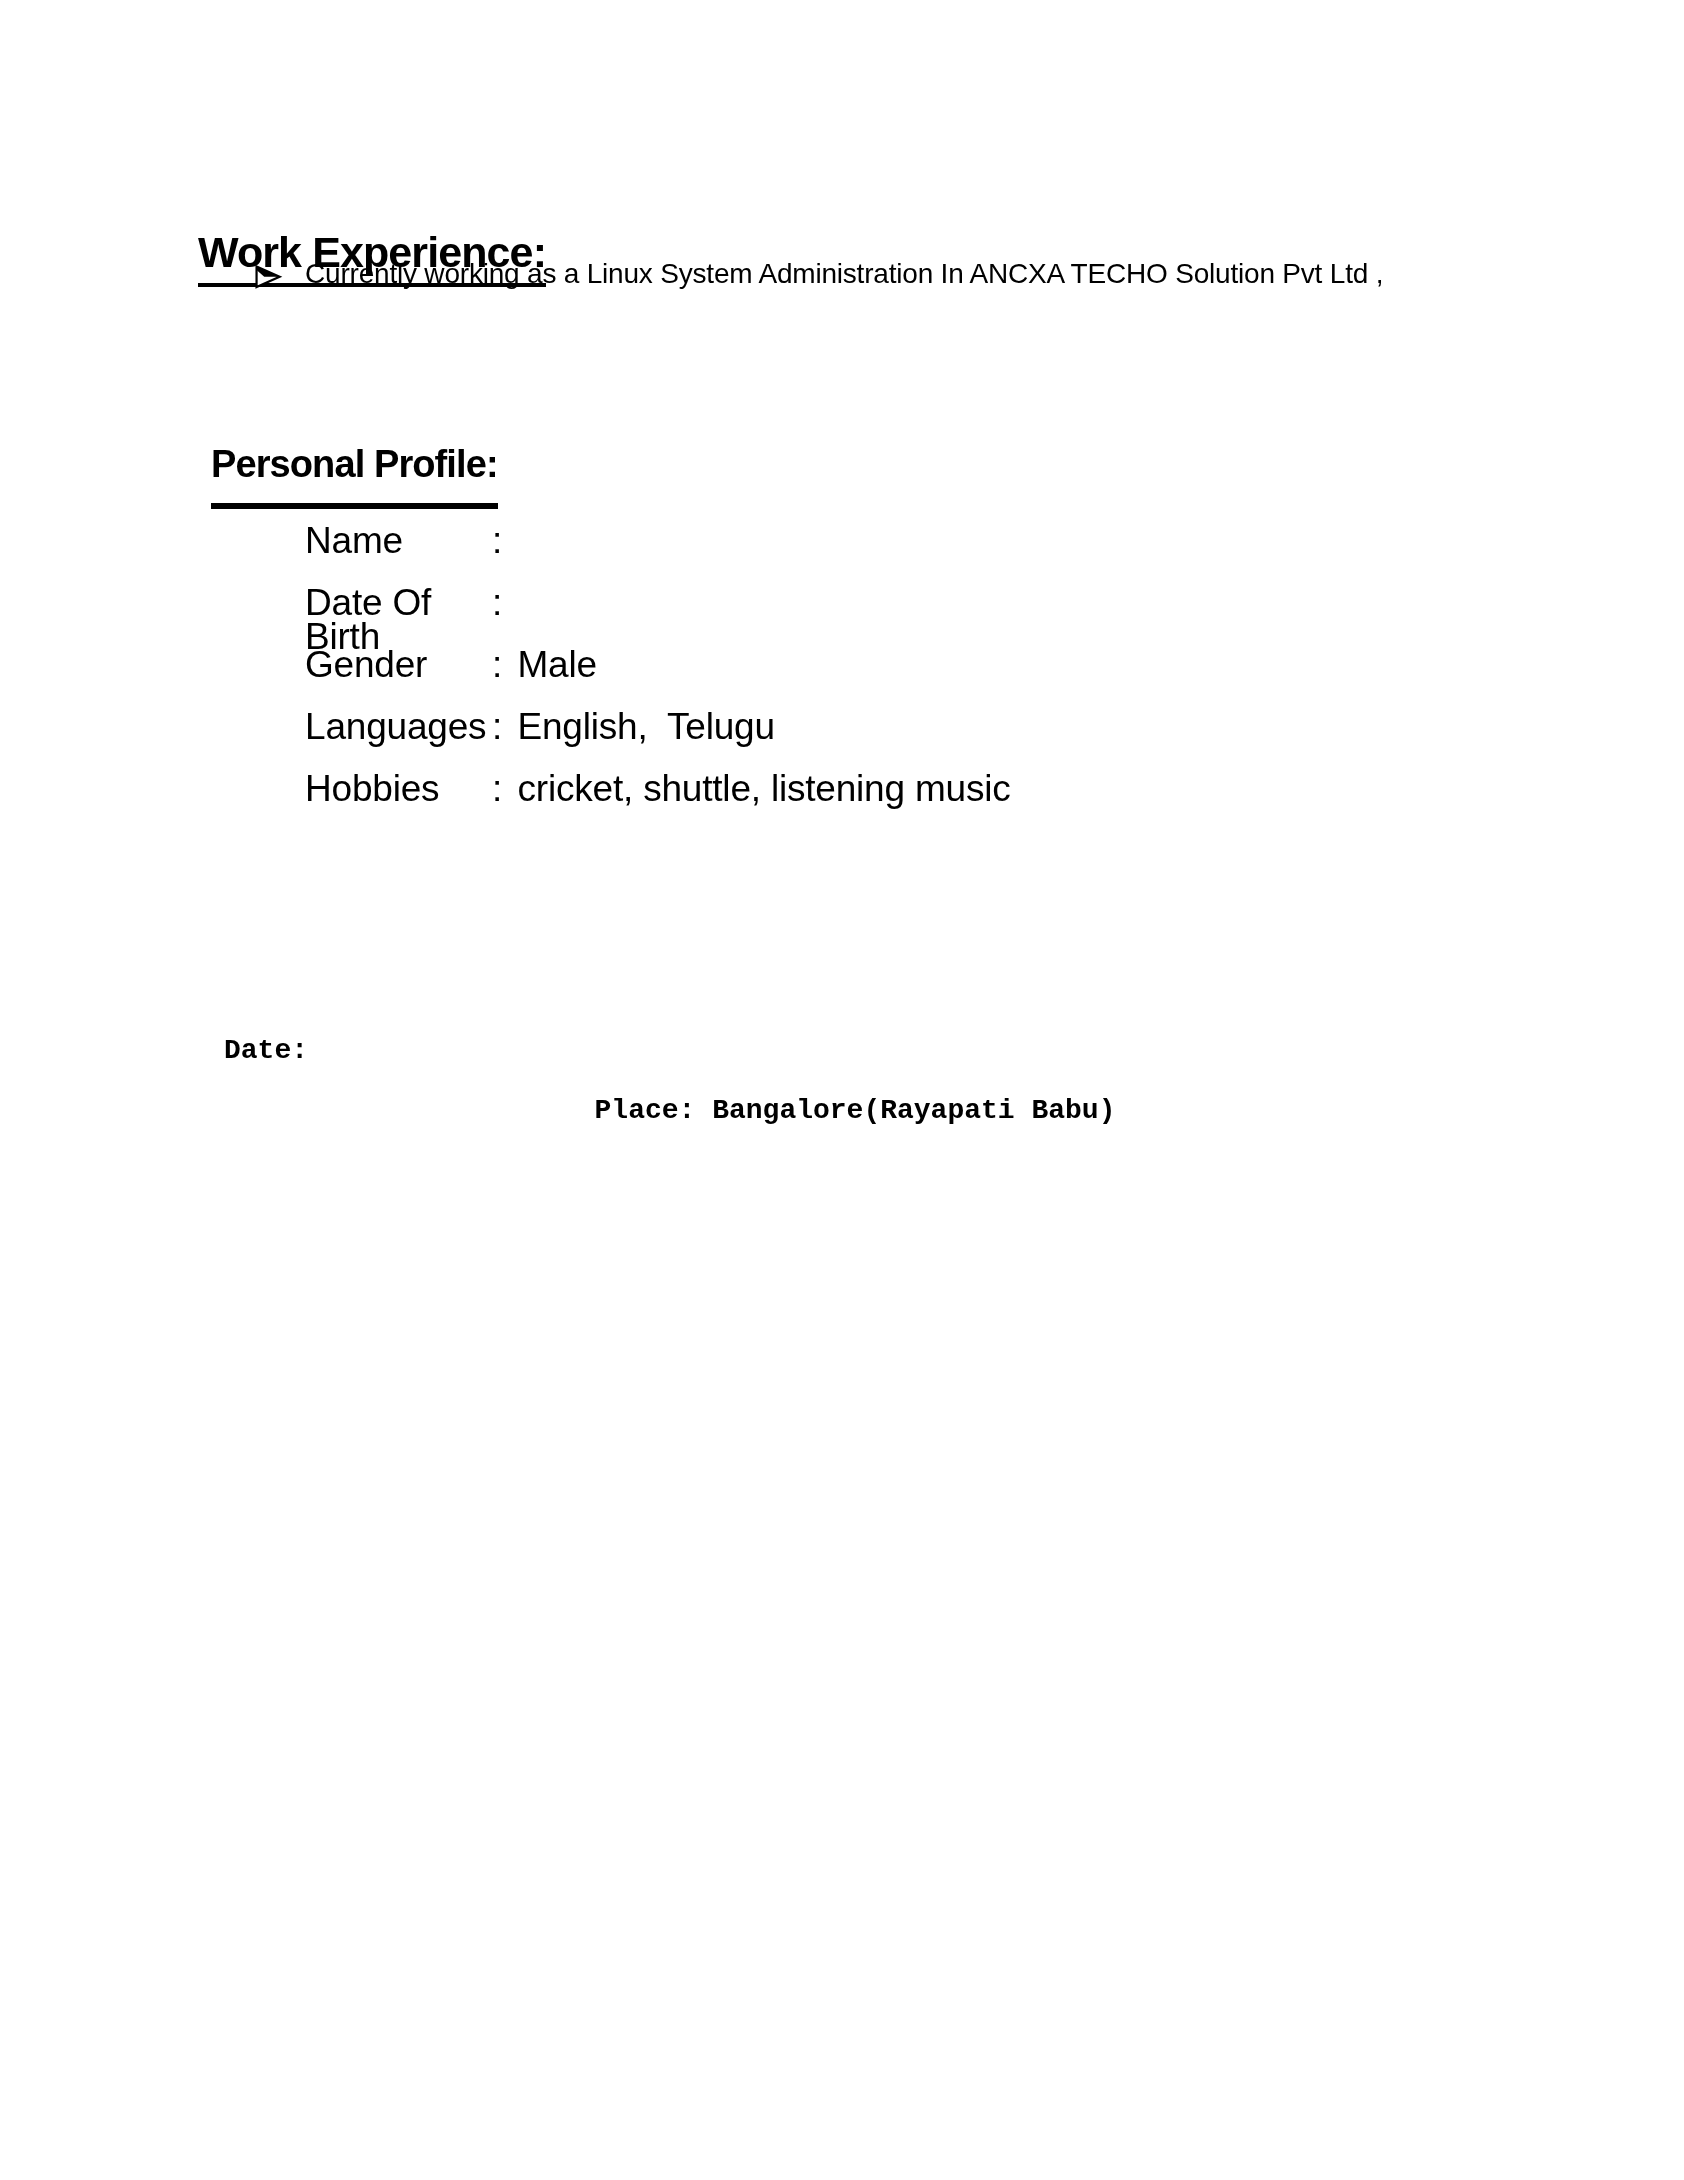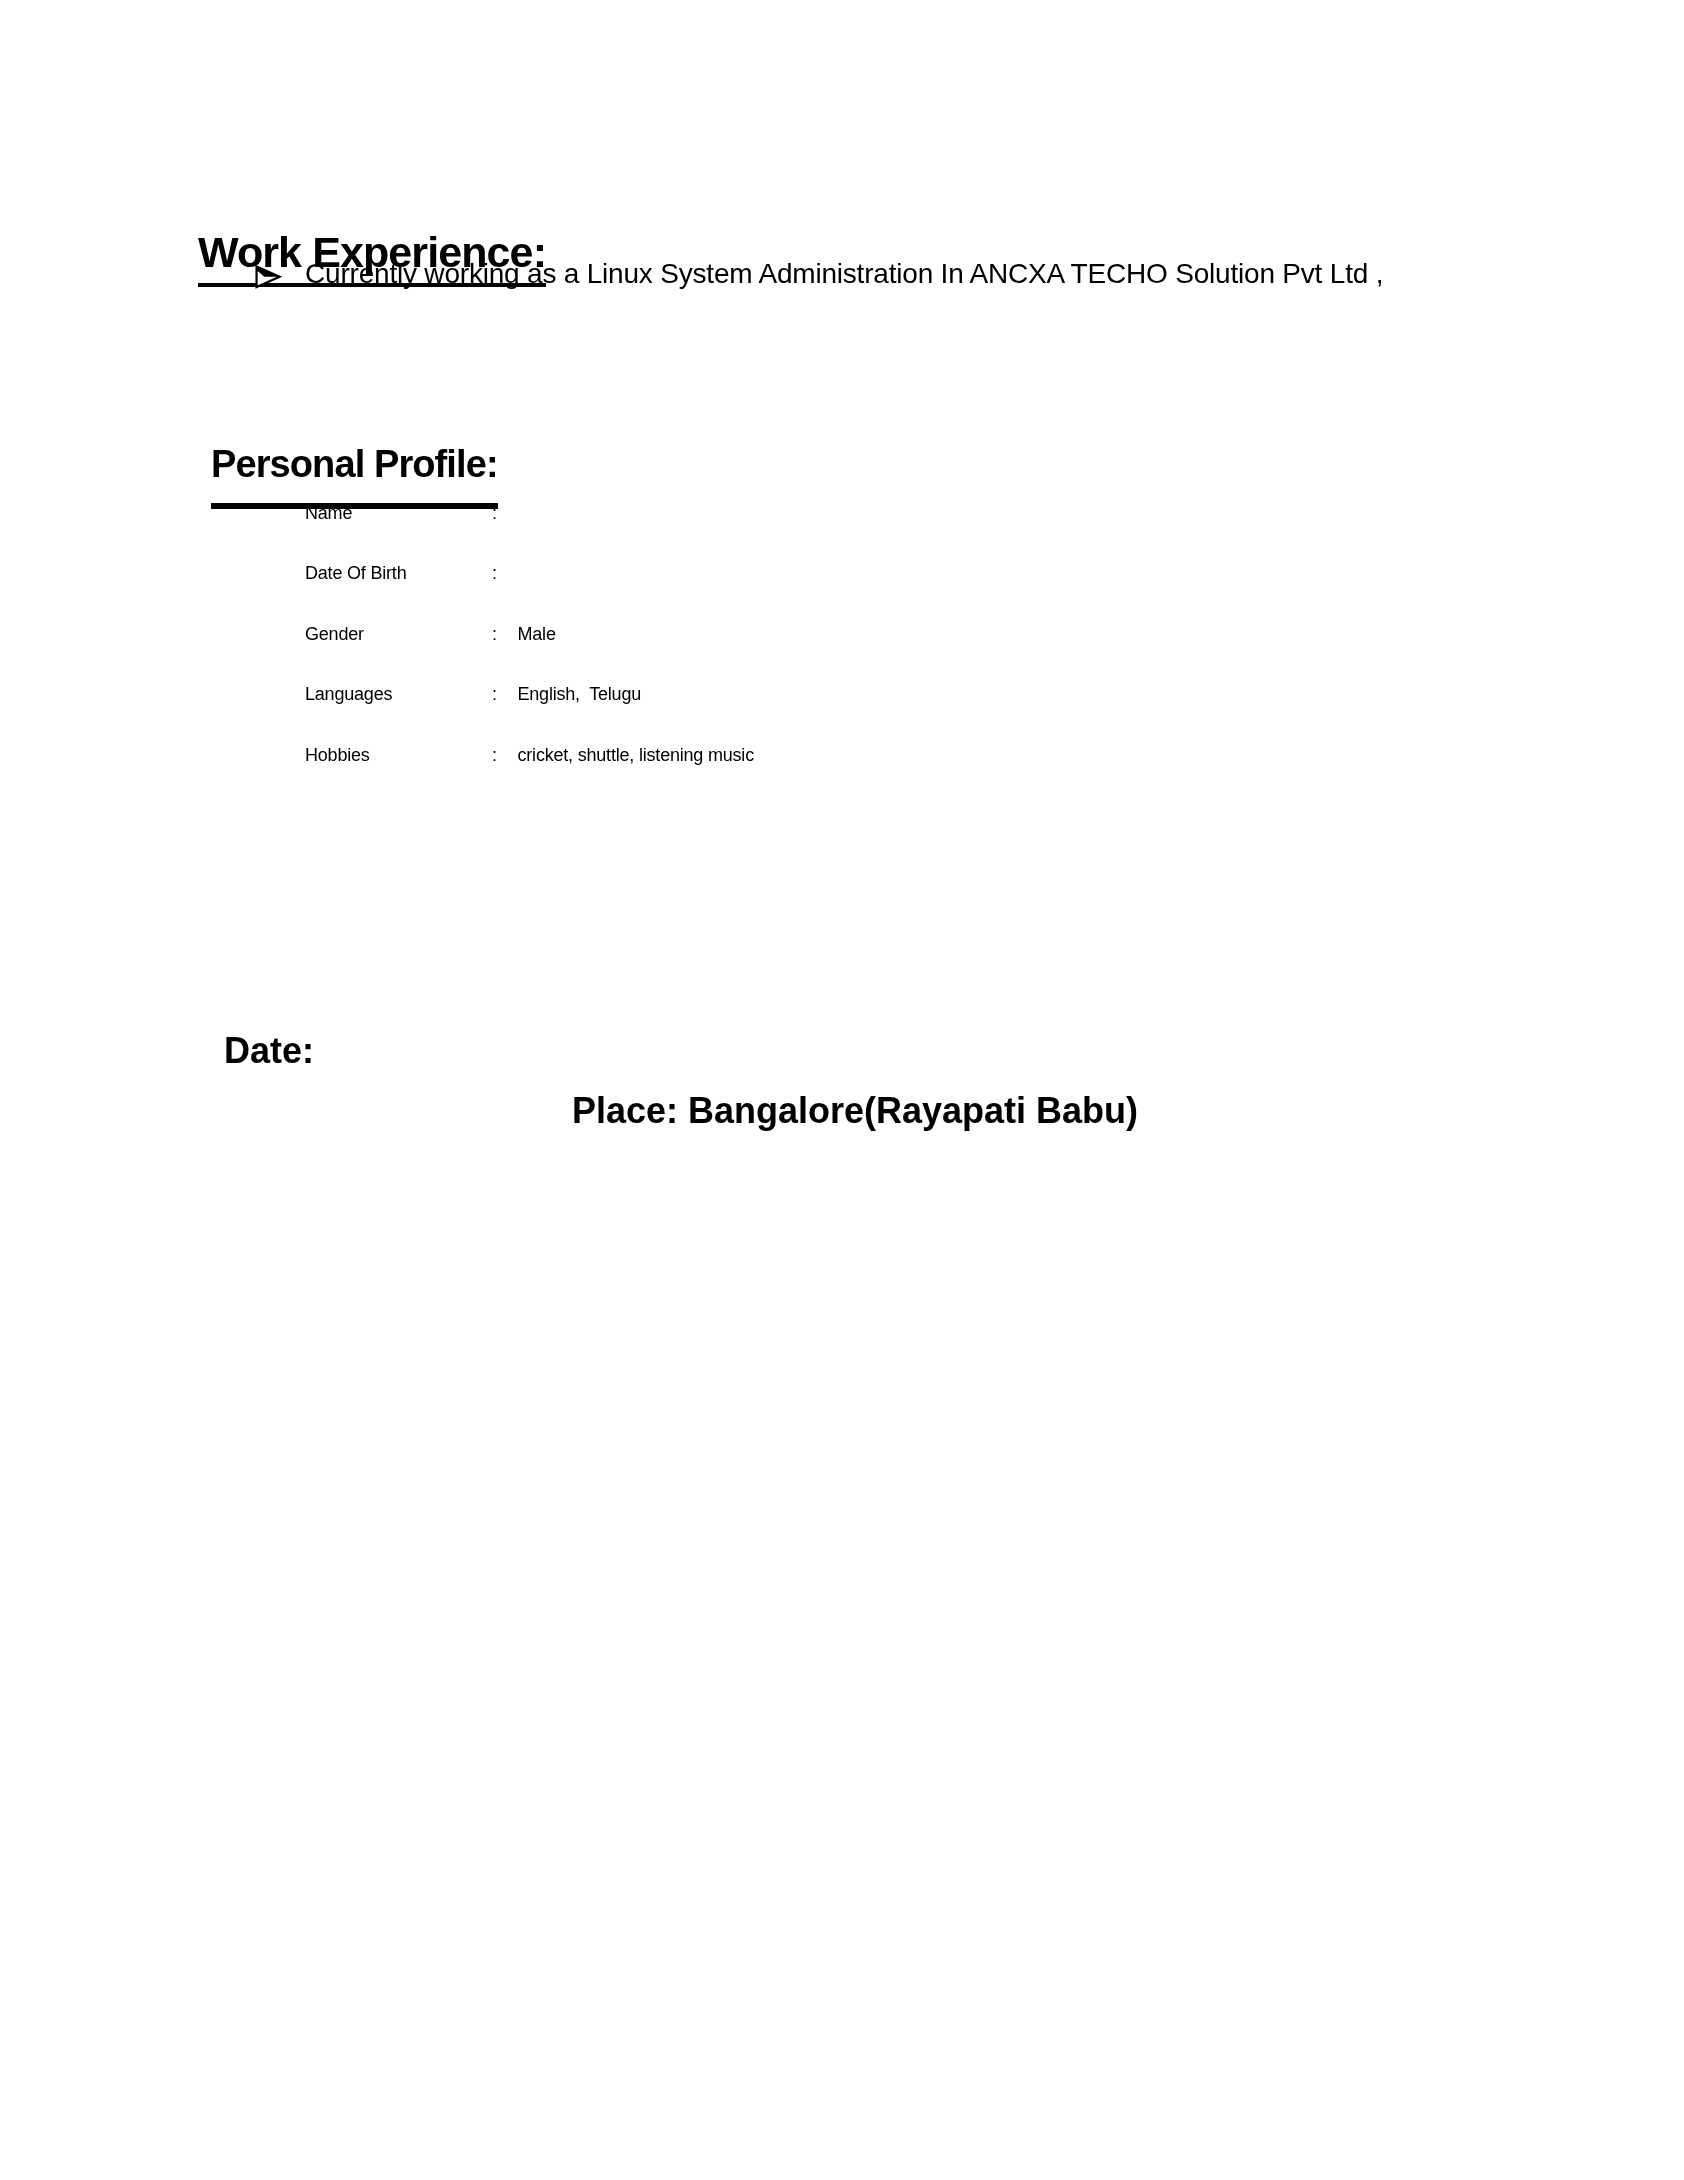--- a/index.html
+++ b/index.html
@@ -66,33 +66,34 @@
   .profile-table {
     position: absolute;
     left: 305px;
     top: 496px;
     width: 937px;
   }
   .profile-row {
     display: flex;
     height: 34px;
     margin-bottom: 26.4px;
-    font-size: 18px;
+    font-size: 37px;
     line-height: 34px;
     letter-spacing: -0.2px;
+    margin-top: 28px;
   }
   .profile-label { width: 187px; flex: 0 0 auto; }
   .profile-colon { width: 20.4px; flex: 0 0 auto; }
   .profile-value { white-space: pre-wrap; padding-left: 5.1px; }
 
   
   .signoff {
-    font-family: Liberation Sans, sans-serif;
+    font-family: Liberation Mono, monospace;
     font-weight: 700;
-    font-size: 36px;
+    font-size: 28px;
     line-height: 43px;
   }
   .date-line {
     position: absolute;
     left: 224px;
     top: 1029px;
   }
   .place-line {
     position: absolute;
     left: 224px;

